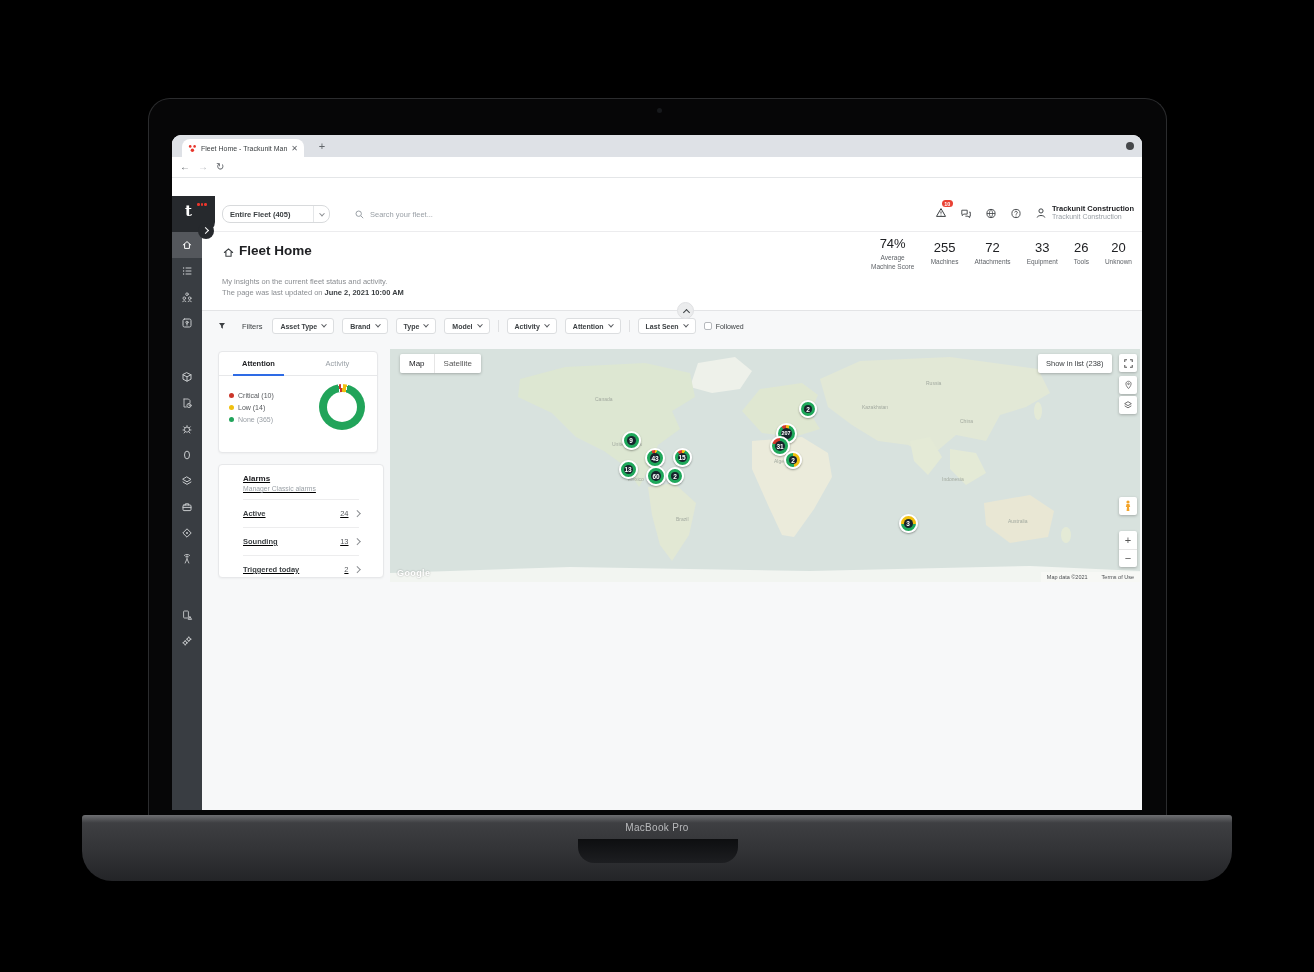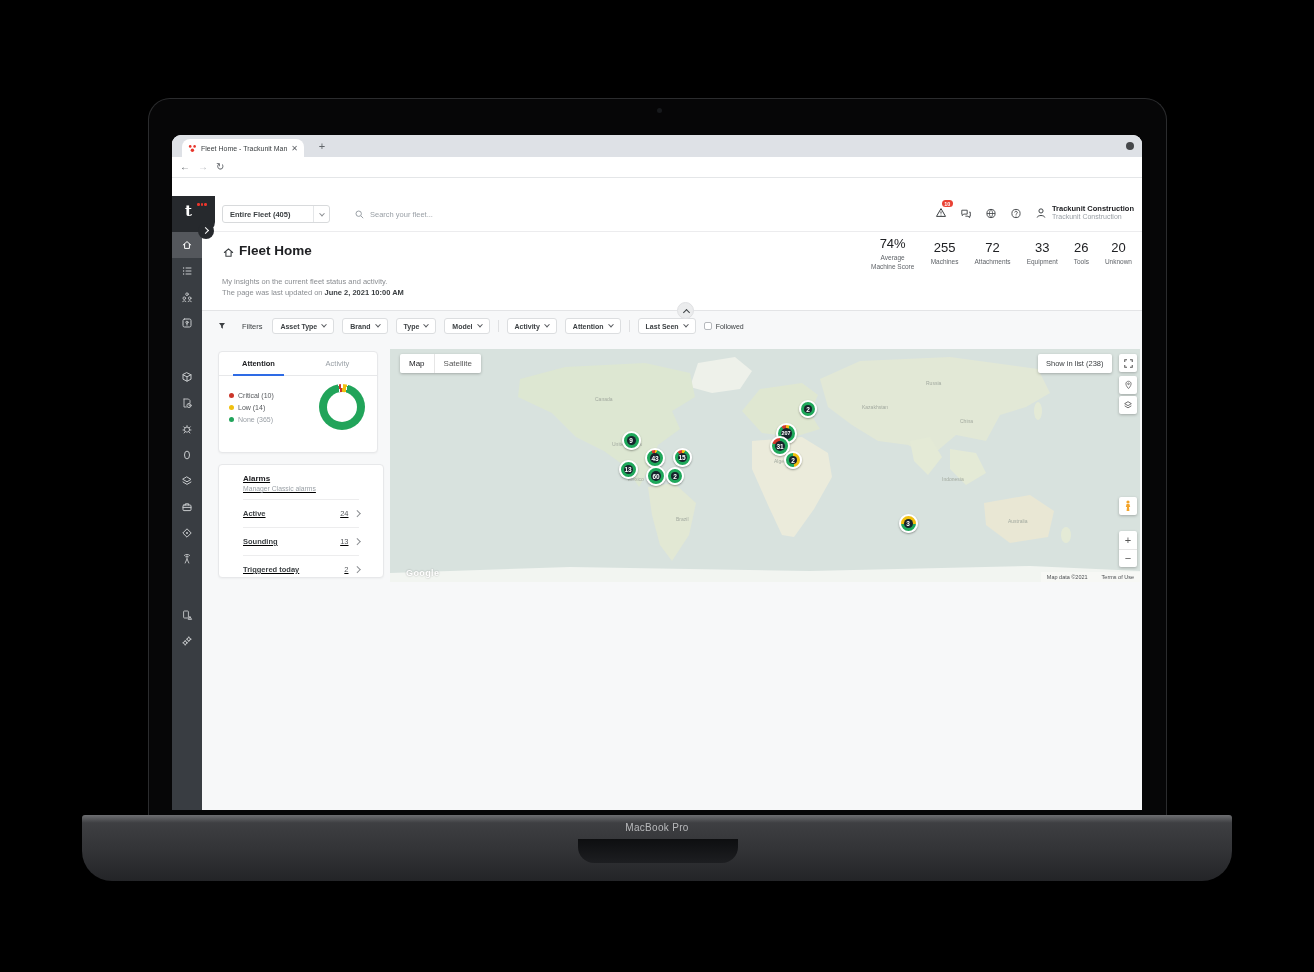--- a/index.html
+++ b/index.html
@@ -53,21 +53,21 @@
     background:#26292d; z-index:7; }
   .expand-btn::after { content:''; position:absolute; left:5px; top:5px; width:4px; height:4px;
     border-right:1.3px solid #fff; border-top:1.3px solid #fff; transform:rotate(45deg); }
   .sidebar { position:absolute; left:0; top:54px; bottom:0; width:30px; background:#393d42; z-index:5;
     display:flex; flex-direction:column; align-items:center; }
   .side-item { width:30px; height:26px; display:flex; align-items:center; justify-content:center; flex:0 0 auto; }
   .side-item.active { background:#54575c; }
   .side-gap1 { height:28px; } .side-gap2 { height:30px; }
 
   .fleet-select { position:absolute; left:50px; top:27px; width:108px; height:18px; border:1px solid #d8dadc;
-    border-radius:3px; background:#fff; display:flex; align-items:center; }
+    border-radius:8px; background:#fff; display:flex; align-items:center; }
   .fleet-select .txt { font-size:7.5px; color:#3c4043; font-weight:600; padding-left:7px; flex:1; }
   .fleet-select .chev-box { width:16px; height:100%; border-left:1px solid #e4e6e8; position:relative; }
   .chev-d { position:absolute; left:50%; top:50%; width:4px; height:4px; border-right:1px solid #8a8d91;
     border-bottom:1px solid #8a8d91; transform:translate(-50%,-60%) rotate(45deg); }
   .search-box { position:absolute; left:183px; top:27px; height:18px; display:flex; align-items:center; gap:6px; }
   .search-ph { font-size:7.5px; color:#9aa0a6; }
   .top-right { position:absolute; right:8px; top:24px; height:22px; display:flex; align-items:center; gap:13px; }
   .ic-badge { position:relative; }
   .badge { position:absolute; top:-4px; right:-6px; background:#e94235; color:#fff; font-size:5.5px;
     border-radius:5px; padding:0.5px 2.5px; font-weight:700; }
@@ -138,21 +138,21 @@
   .show-list { position:absolute; left:648px; top:5px; height:19px; background:#fff; border-radius:2px;
     box-shadow:0 1px 3px rgba(0,0,0,.25); font-size:7.5px; color:#3c4043; display:flex; align-items:center; padding:0 8px; }
   .sq-btn { position:absolute; width:18px; height:18px; background:#fff; border-radius:2px;
     box-shadow:0 1px 3px rgba(0,0,0,.25); display:flex; align-items:center; justify-content:center; }
   .zoom-col { position:absolute; left:729px; top:182px; width:18px; height:36px; background:#fff; border-radius:2px;
     box-shadow:0 1px 3px rgba(0,0,0,.25); display:flex; flex-direction:column; }
   .zoom-col .zb { flex:1; display:flex; align-items:center; justify-content:center; font-size:11px; color:#565656; }
   .zoom-col .zb:first-child { border-bottom:1px solid #e6e6e6; }
   .map-attrib { position:absolute; right:0; bottom:0; height:10px; background:rgba(248,248,246,.85);
     display:flex; align-items:center; gap:14px; padding:0 6px; font-size:5.5px; color:#4a4d50; }
-  .google-logo { position:absolute; left:16px; bottom:4px; font-size:9px; font-weight:600; color:#fff;
+  .google-logo { position:absolute; left:7px; bottom:4px; font-size:9px; font-weight:600; color:#fff;
     letter-spacing:.4px; text-shadow:0 0 2px rgba(0,0,0,.35); opacity:.95; }
   .markers { position:absolute; inset:0; }
   .marker { position:absolute; border-radius:50%; border:2px solid #fff; box-shadow:0 1px 2px rgba(0,0,0,.35); }
   .marker span { position:absolute; inset:3px; background:#16232c; border-radius:50%; color:#fff;
     display:flex; align-items:center; justify-content:center; font-weight:700; }
 </style>
 </head>
 <body>
 
 <div class="stage">

